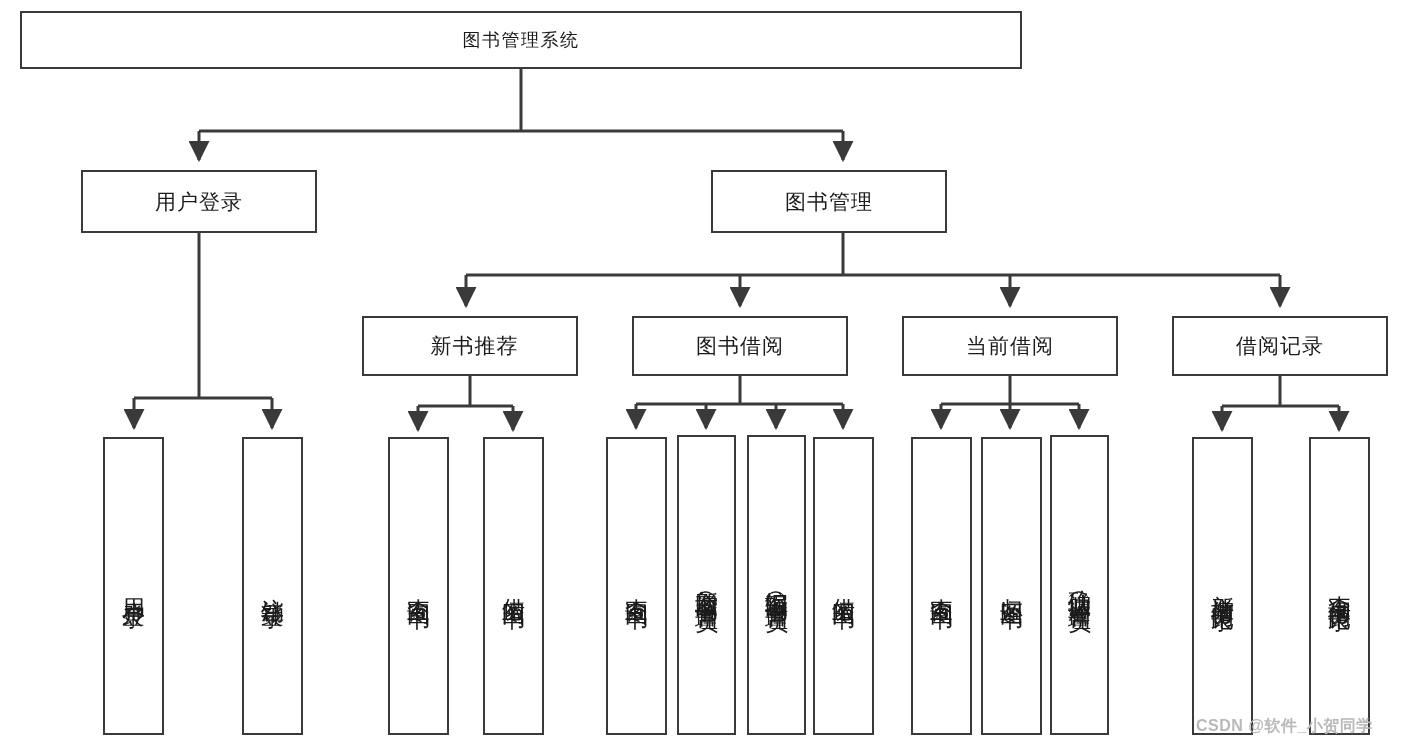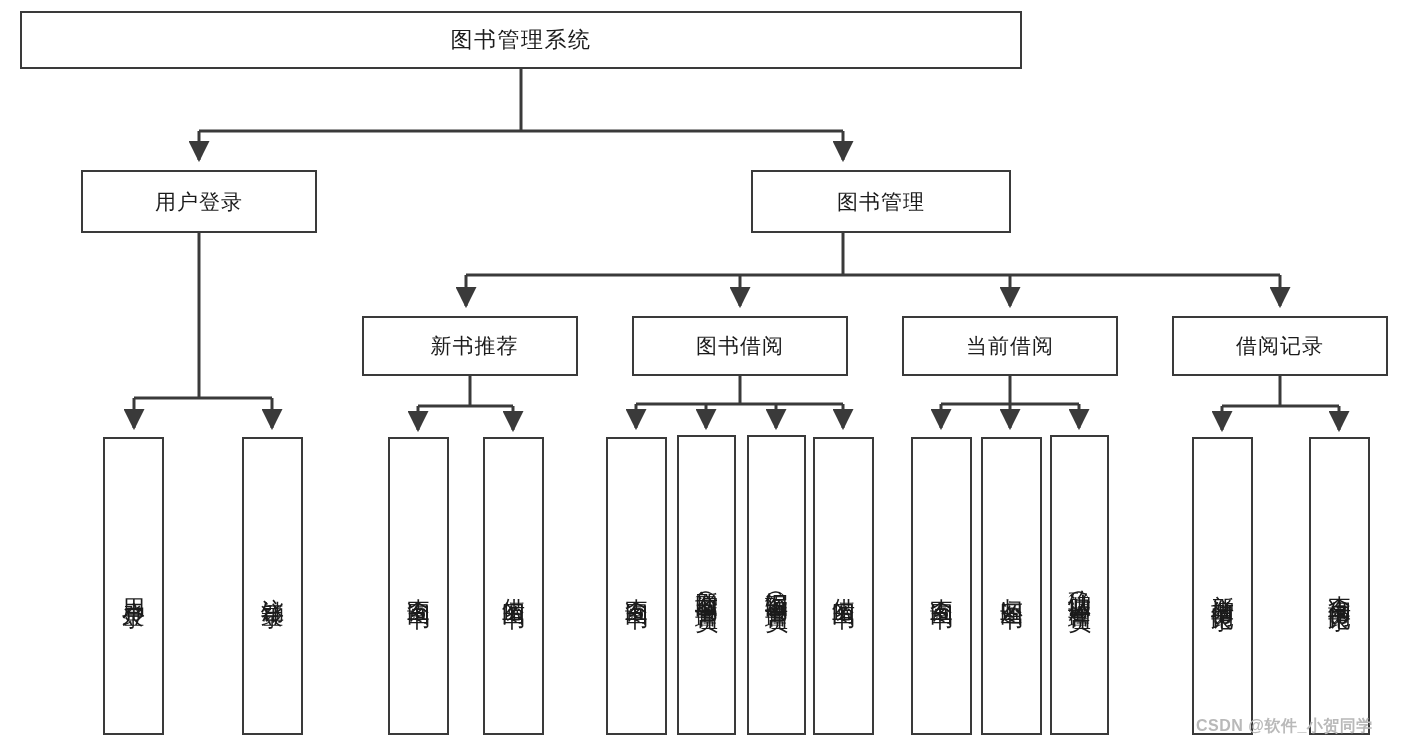--- a/index.html
+++ b/index.html
@@ -41,21 +41,21 @@
     text-align: center;
     line-height: 1.12;
   }
   
   .node.horiz .lbl {
     font-size: 21px;
     letter-spacing: 1px;
     white-space: nowrap;
   }
   .node.root .lbl {
-    font-size: 22px;
+    font-size: 18px;
     letter-spacing: 1.5px;
   }
   
   .node.vert {
     align-items: center;
     justify-content: center;
   }
   .node.vert .lbl {
     writing-mode: vertical-rl;
     text-orientation: upright;
@@ -129,21 +129,21 @@
   </svg>
 
   <div class="node horiz root" style="left:20px; top:11px; width:1002px; height:58px;">
     <span class="lbl">图书管理系统</span>
   </div>
 
   <div class="node horiz" style="left:81px; top:170px; width:236px; height:63px;">
     <span class="lbl">用户登录</span>
   </div>
 
-  <div class="node horiz" style="left:711px; top:170px; width:260px; height:63px;margin-left:40px;">
+  <div class="node horiz" style="left:711px; top:170px; width:236px; height:63px;">
     <span class="lbl">图书管理</span>
   </div>
 
   <div class="node horiz" style="left:362px; top:316px; width:216px; height:60px;padding-left:9px;">
     <span class="lbl">新书推荐</span>
   </div>
 
   <div class="node horiz" style="left:632px; top:316px; width:216px; height:60px;">
     <span class="lbl">图书借阅</span>
   </div>

